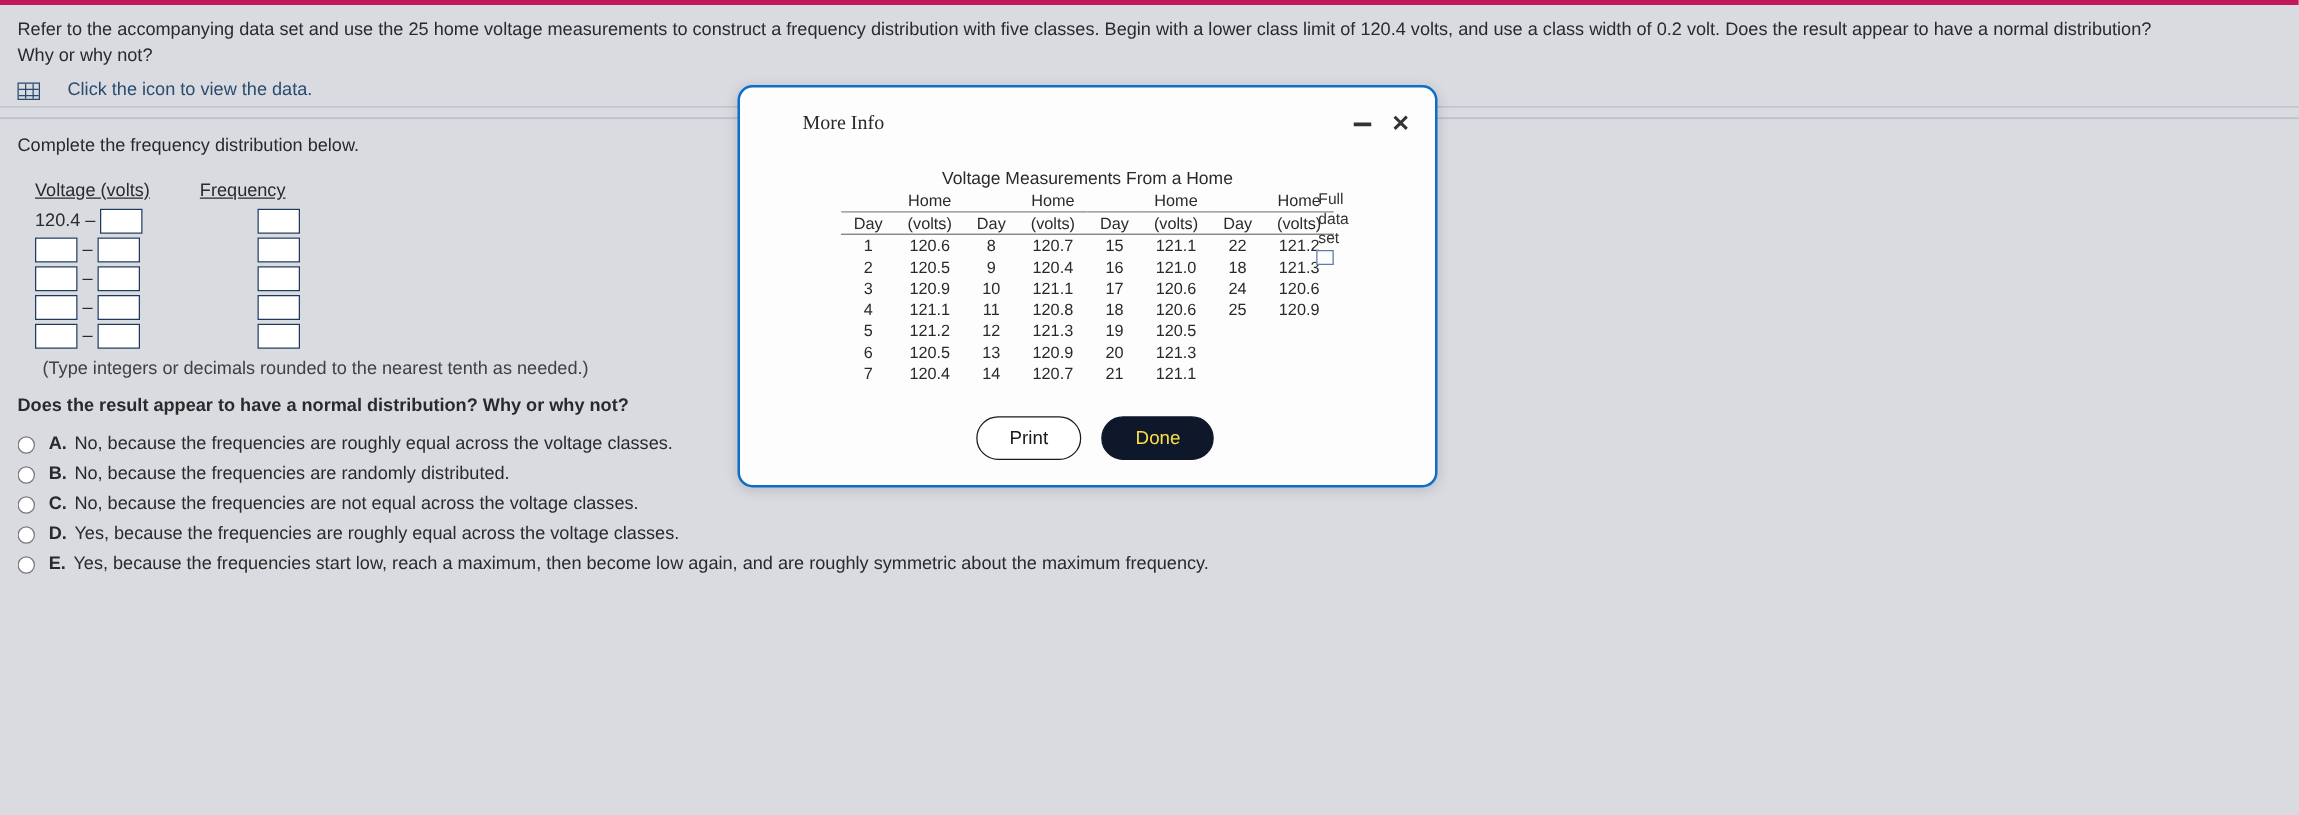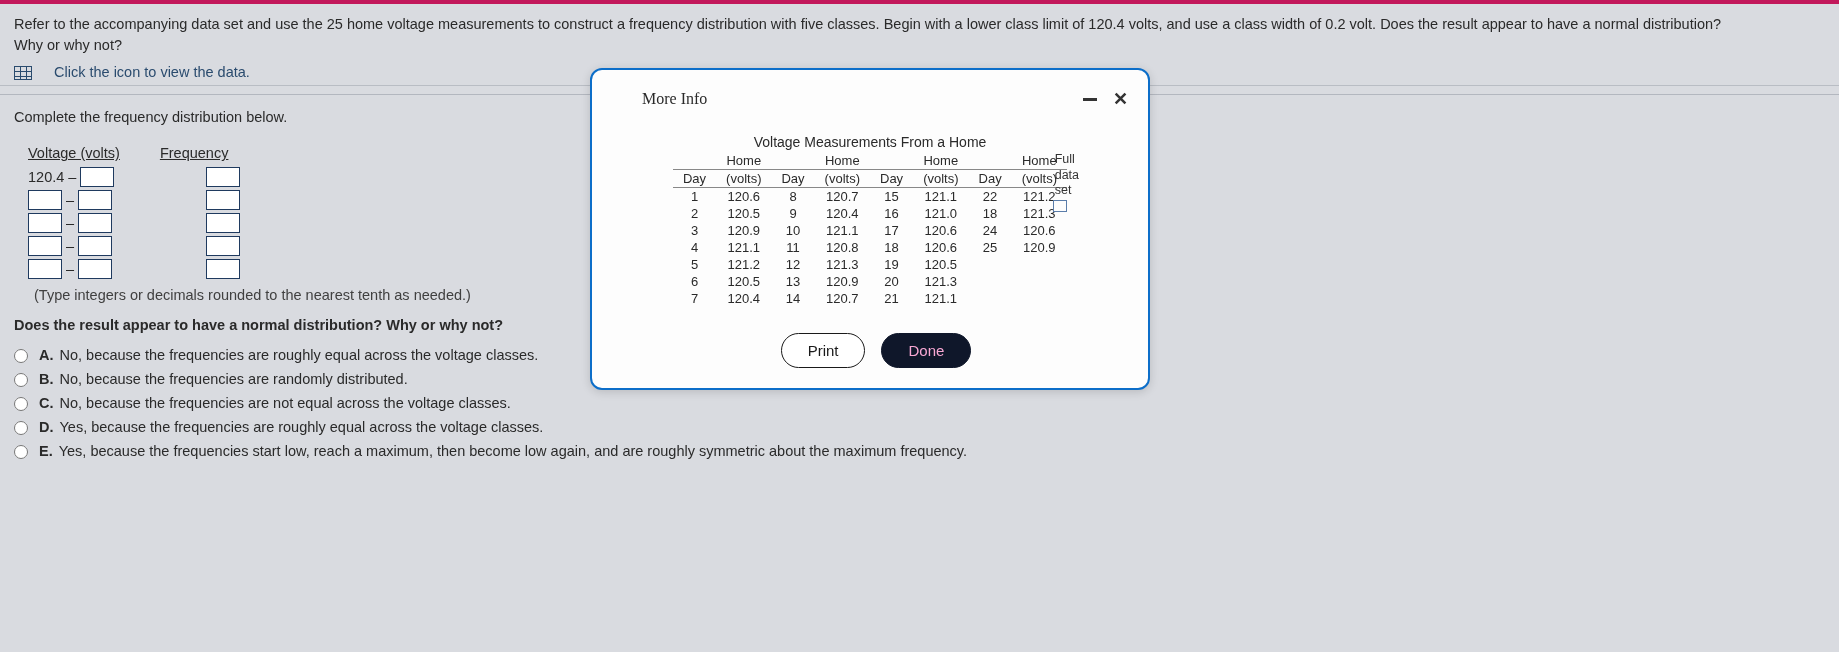--- a/index.html
+++ b/index.html
@@ -162,21 +162,21 @@
   .btn {
     font-size: 15px;
     padding: 8px 26px;
     border-radius: 22px;
     cursor: pointer;
   }
   .btn-outline {
     background:#fff; border:1.5px solid #1a1a1a; color:#1a1a1a;
   }
   .btn-dark {
-    background:#0f172a; border:1.5px solid #0f172a; color:#f9a8d4;
+    background:#0f172a; border:1.5px solid #0f172a; color:#fde047;
   }
 </style>
 </head>
 <body>
 
 <div class="pinkbar"></div>
 
 <div class="prompt-area">
   <div>Refer to the accompanying data set and use the 25 home voltage measurements to construct a frequency distribution with five classes. Begin with a lower class limit of 120.4 volts, and use a class width of 0.2 volt. Does the result appear to have a normal distribution?</div>
   <div>Why or why not?</div>

